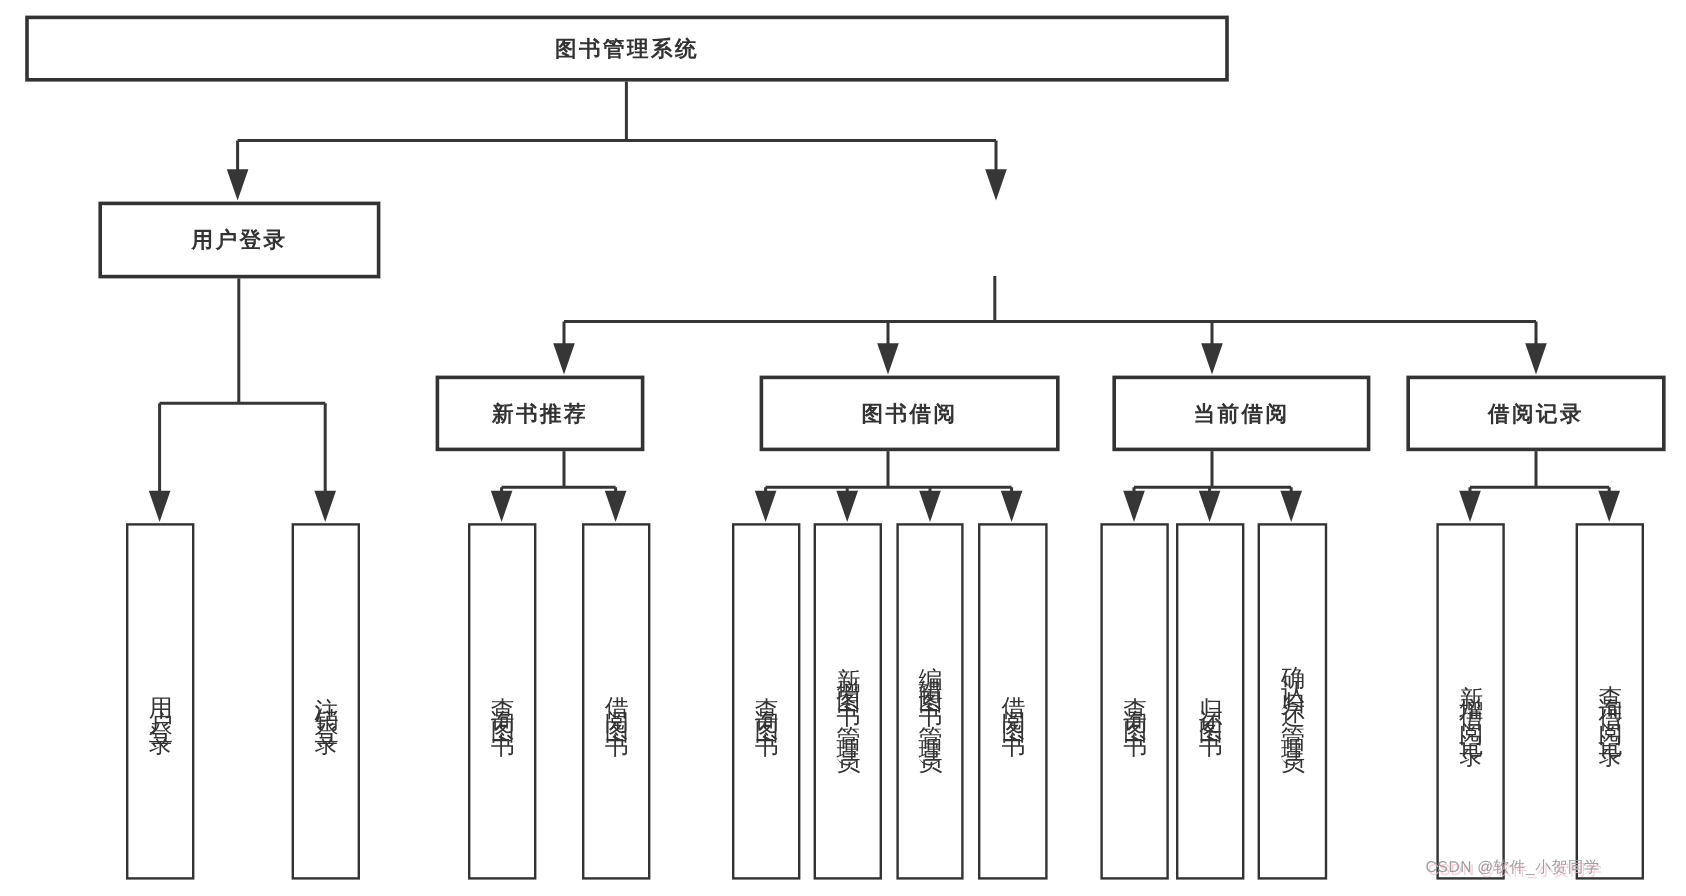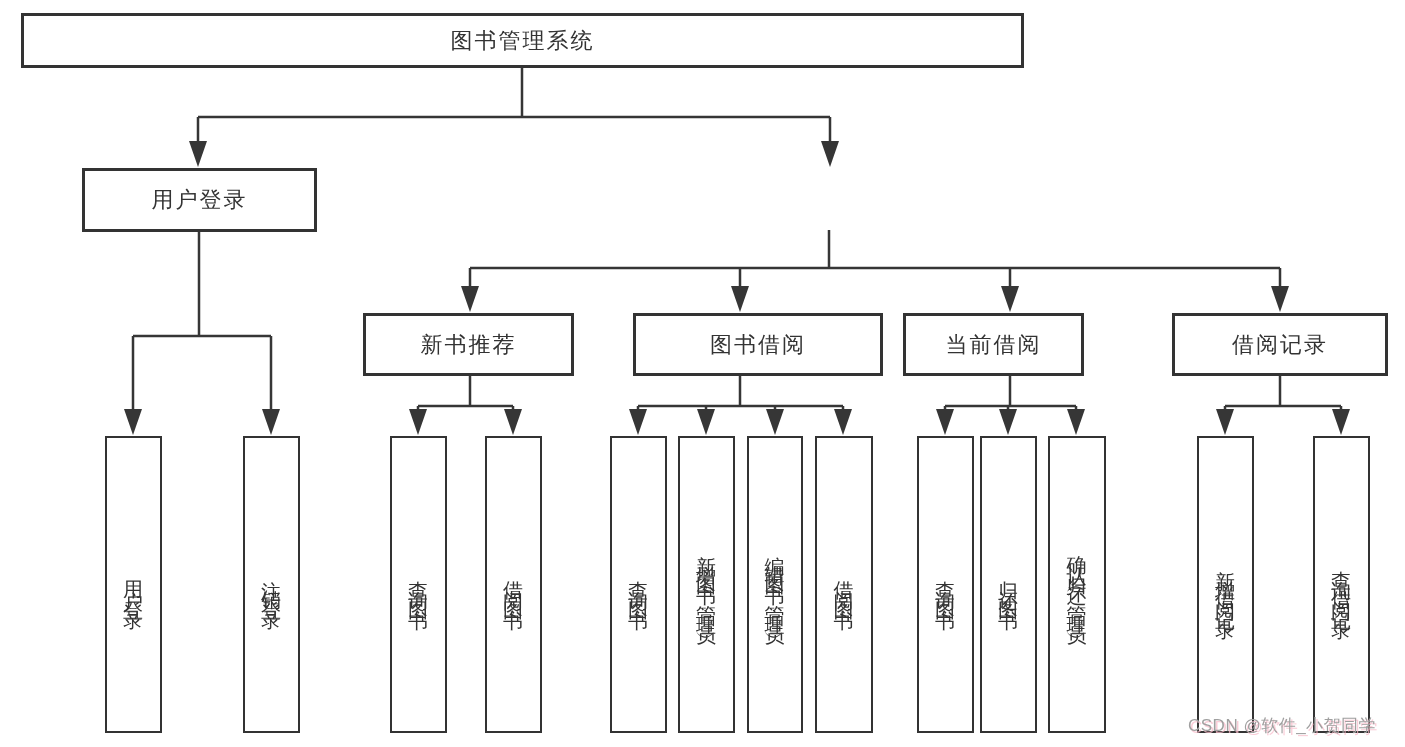--- a/index.html
+++ b/index.html
@@ -7,29 +7,29 @@
     width:1405px;height:747px;overflow:hidden;
     font-family:"Liberation Sans","DejaVu Sans",sans-serif;
   }
   .canvas{position:relative;width:1405px;height:747px;background:#ffffff;}
   .connectors{position:absolute;left:0;top:0;width:1405px;height:747px;}
   .box{
     position:absolute;box-sizing:border-box;background:#ffffff;
     border:3px solid #333333;color:#333333;
     display:flex;align-items:center;justify-content:center;
   }
-  .hlabel{font-size:22px;letter-spacing:2px;white-space:nowrap;}
+  .hlabel{font-size:18px;letter-spacing:2px;white-space:nowrap;font-weight:bold;}
   .leaf{border-width:2.5px;}
   .vtext{
     writing-mode:vertical-rl;text-orientation:mixed;
     font-size:20px;letter-spacing:10px;line-height:1;white-space:nowrap;
   }
   .watermark{
     position:absolute;left:1188px;top:714px;
-    font-size:17px;letter-spacing:0.5px;color:#9f9f9f;
+    font-size:13px;letter-spacing:0.5px;color:#9f9f9f;
     text-shadow:2px 2px 0 rgba(248,187,202,0.75);
     white-space:nowrap;
   }
 </style>
 </head>
 <body>
 
 <div class="canvas">
 
   <svg class="connectors" viewBox="0 0 1405 747" xmlns="http://www.w3.org/2000/svg">
@@ -68,27 +68,27 @@
   </svg>
 
   <div class="box" style="left:21px;top:13px;width:1003px;height:55px">
     <span class="hlabel">图书管理系统</span>
   </div>
 
   <div class="box" style="left:82px;top:168px;width:235px;height:64px">
     <span class="hlabel">用户登录</span>
   </div>
 
-  <div class="box" style="left:363px;top:313px;width:211px;height:63px">
+  <div class="box" style="left:363px;top:313px;width:174px;height:63px">
     <span class="hlabel">新书推荐</span>
   </div>
   <div class="box" style="left:633px;top:313px;width:250px;height:63px">
     <span class="hlabel">图书借阅</span>
   </div>
-  <div class="box" style="left:903px;top:313px;width:181px;height:63px">
+  <div class="box" style="left:927px;top:313px;width:215px;height:63px">
     <span class="hlabel">当前借阅</span>
   </div>
   <div class="box" style="left:1172px;top:313px;width:216px;height:63px">
     <span class="hlabel">借阅记录</span>
   </div>
 
   <div class="box leaf" style="left:105px;top:436px;width:57px;height:297px">
     <span class="vtext">用户登录</span>
   </div>
   <div class="box leaf" style="left:243px;top:436px;width:57px;height:297px">

